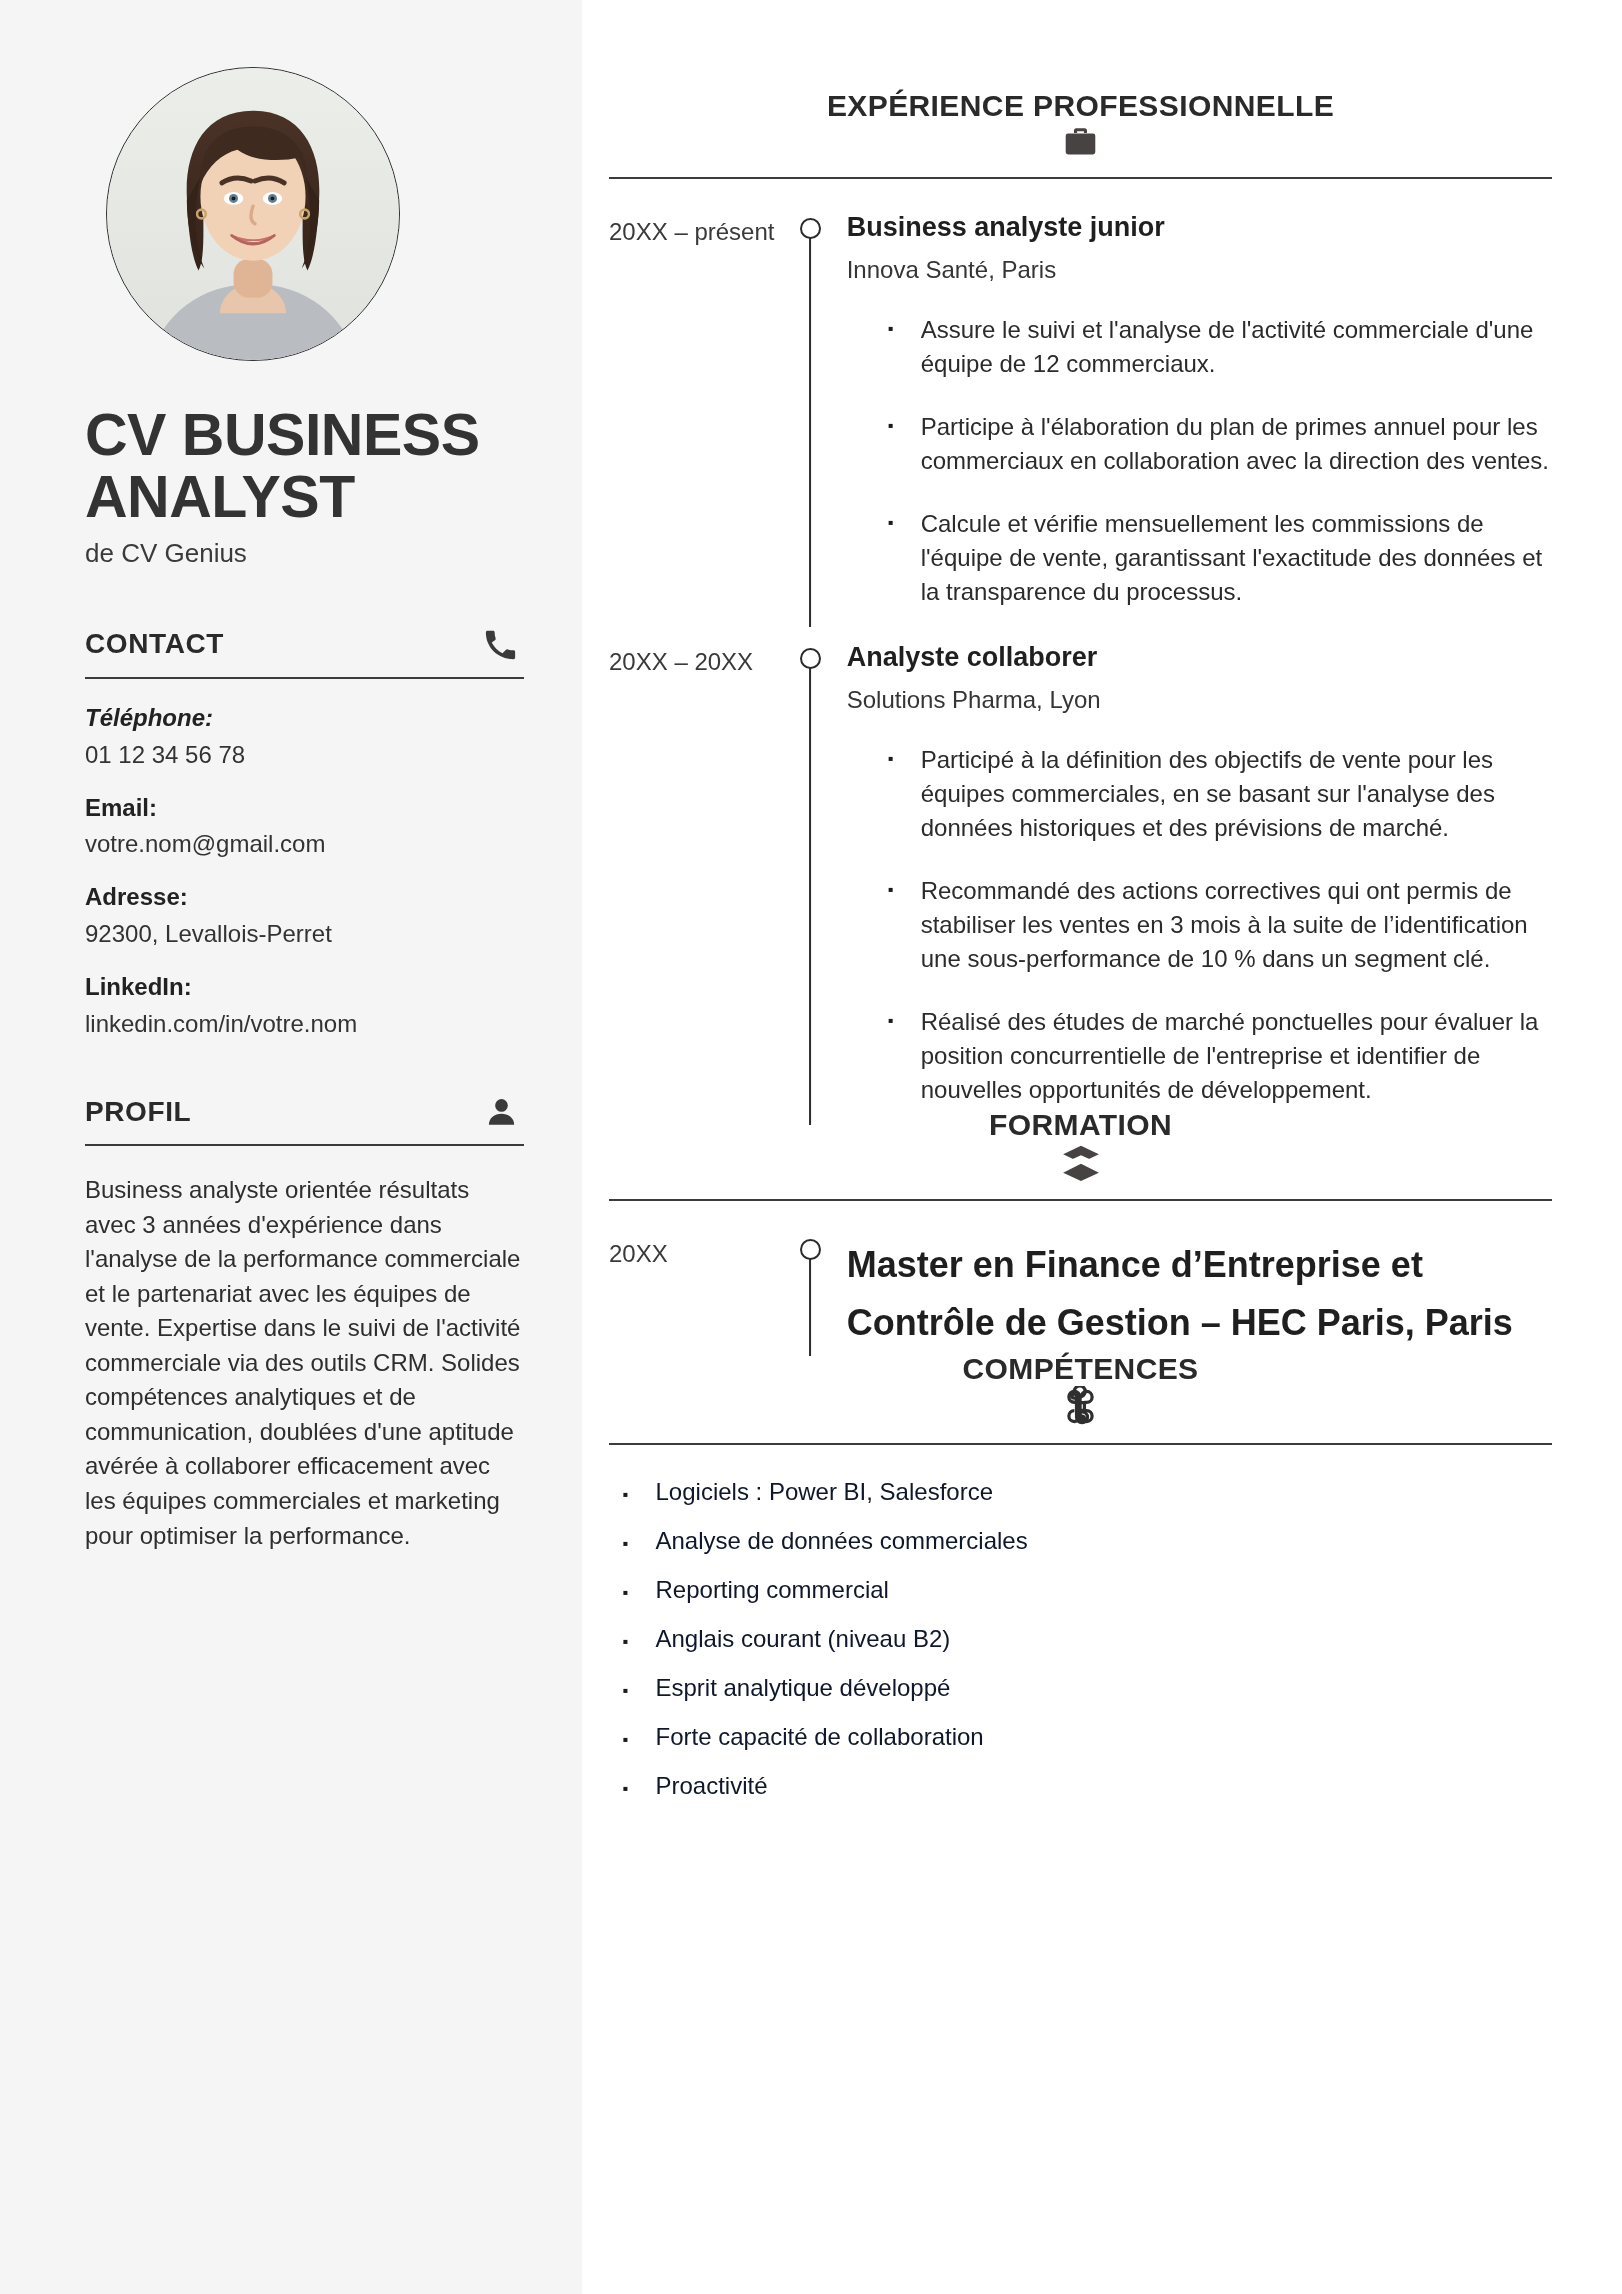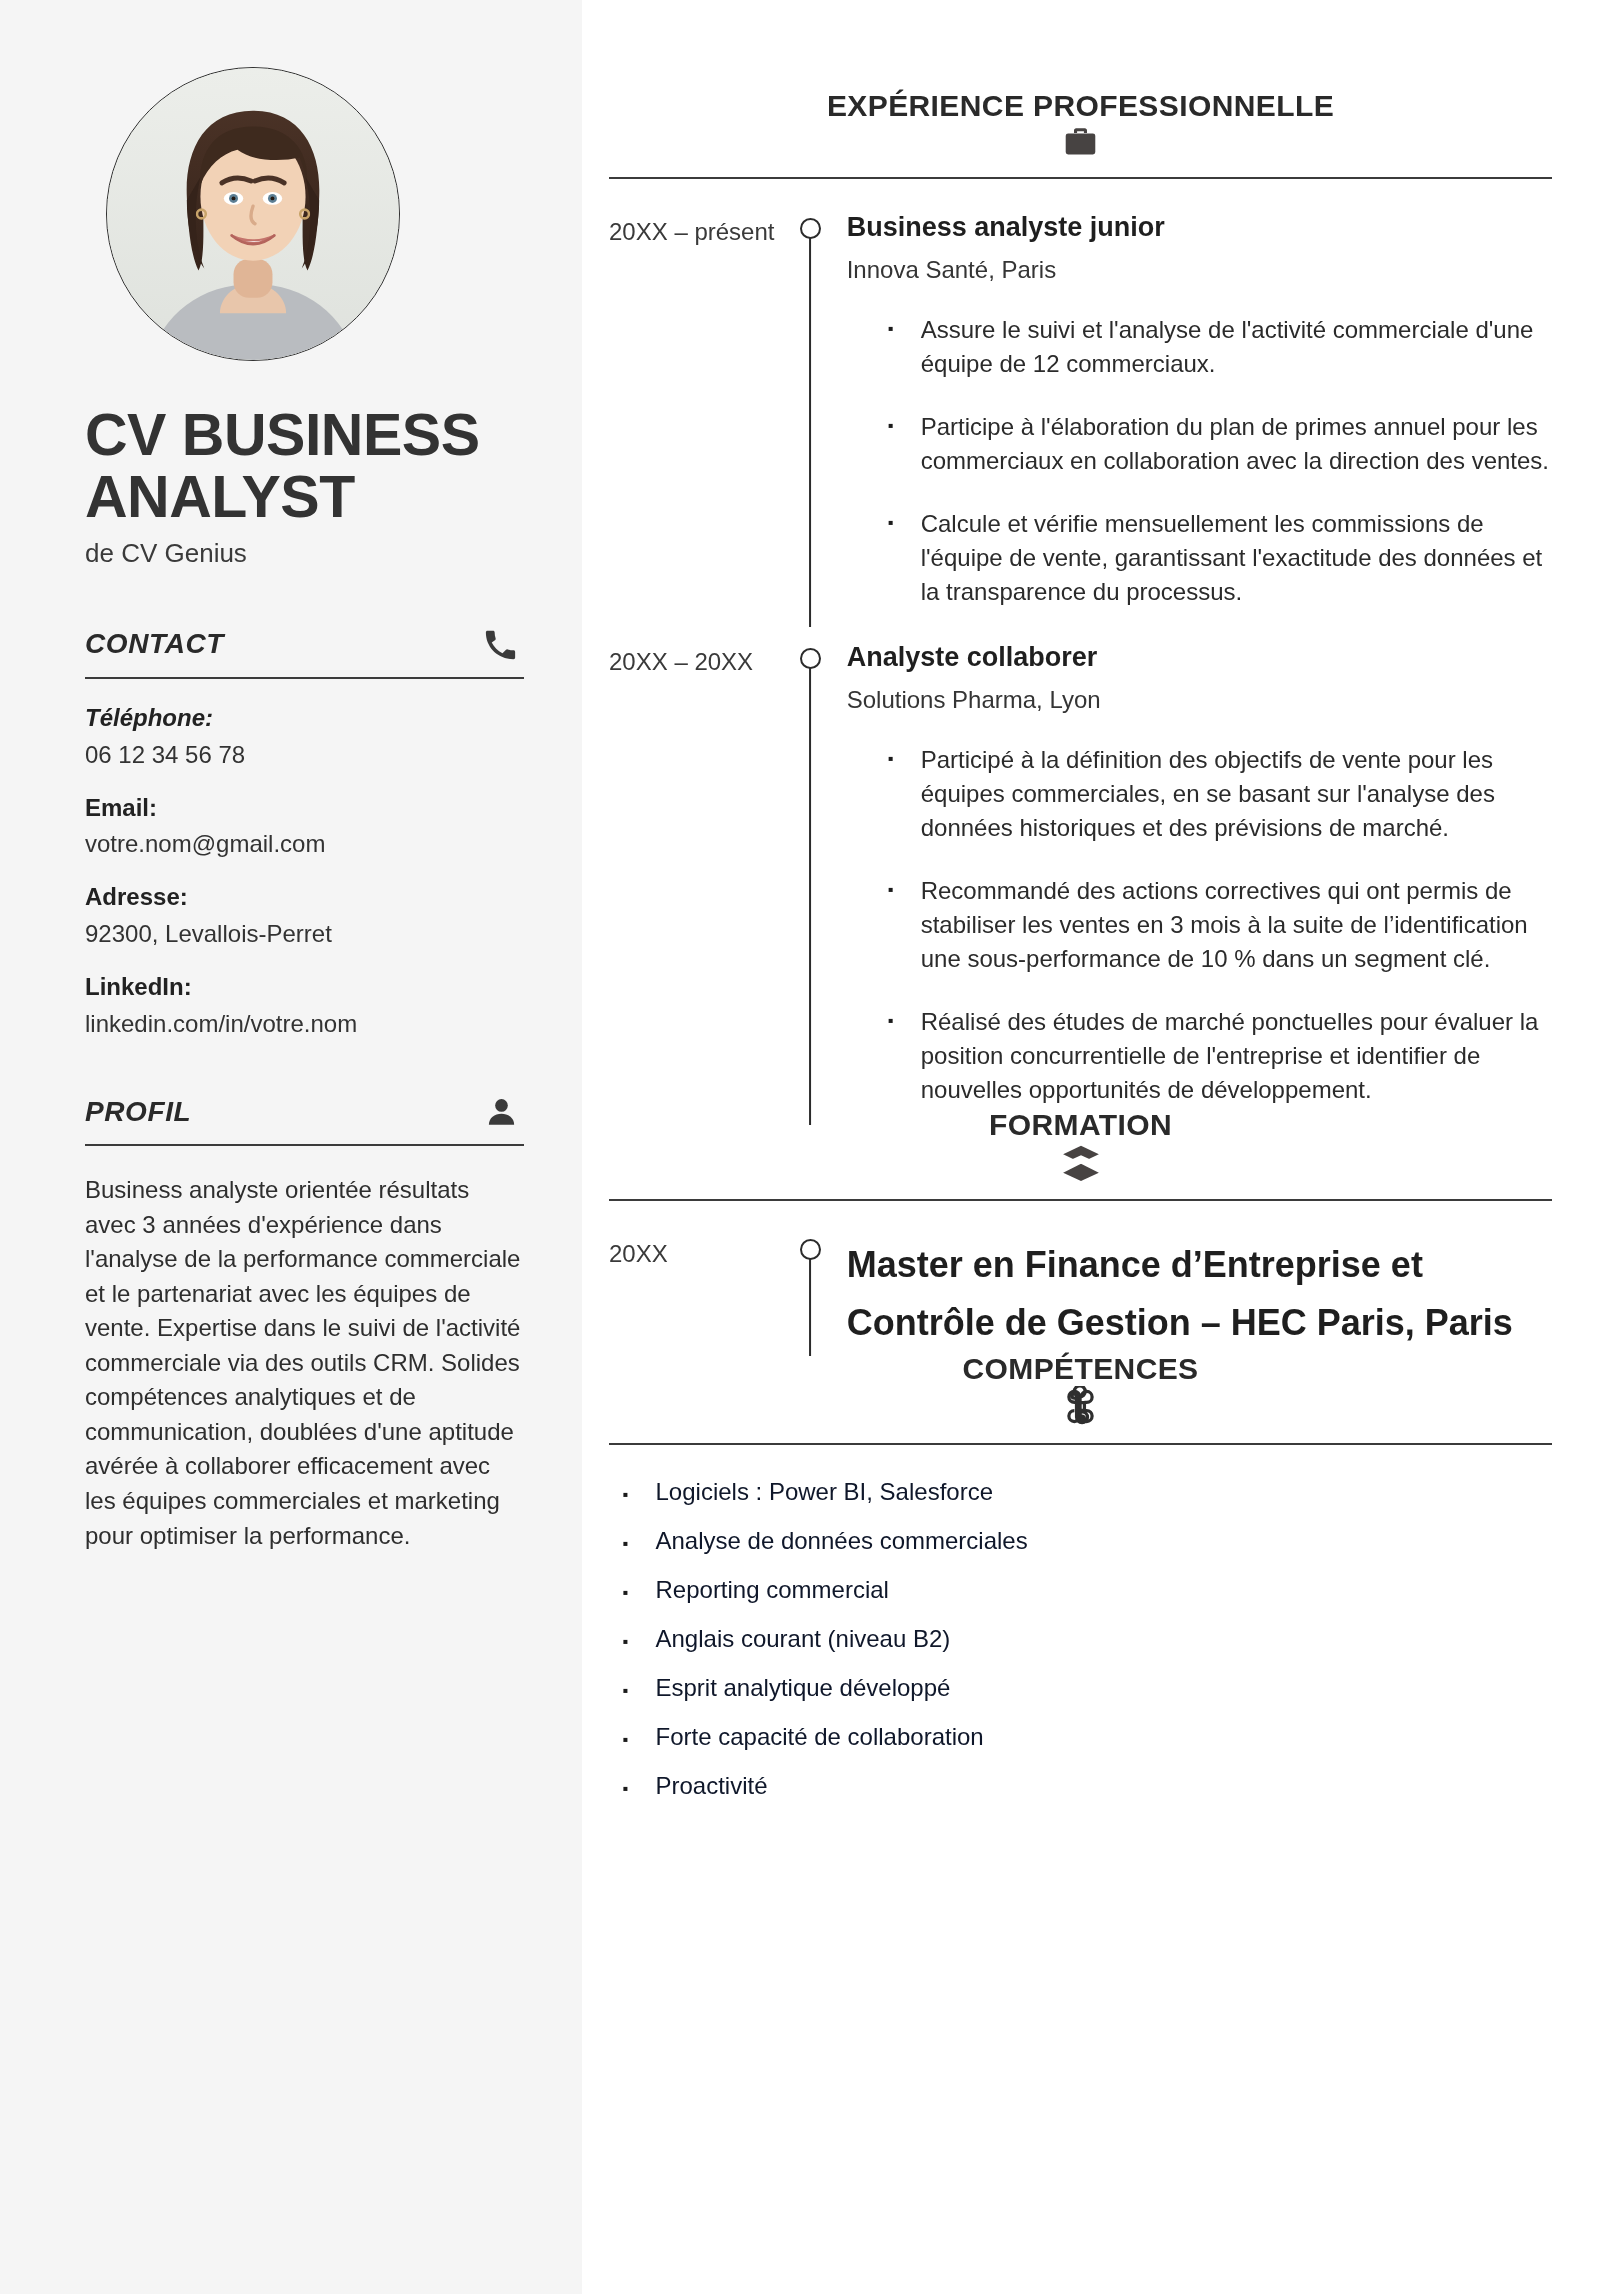--- a/index.html
+++ b/index.html
@@ -62,21 +62,20 @@
     display: flex;
     align-items: center;
     justify-content: space-between;
     padding-right: 3.9px;
   }
   .side-head {
     font-size: 28px;
     font-weight: 700;
     letter-spacing: 0.6px;
     color: #2a2a2a;
-    font-style: italic;
   }
   .side-rule {
     height: 1.9px;
     background: #3b3b3b;
     margin-top: 13.5px;
   }
 
   .contact-body { margin-top: 25px; }
   .contact-label {
     font-size: 24px;
@@ -305,21 +304,21 @@
         <span>
           <svg class="icon" width="39" height="39" viewBox="0 0 24 24">
             <path class="icon-dark2" d="M6.6 10.8c1.5 2.9 3.7 5.1 6.6 6.6l2.2-2.2c.3-.3.7-.4 1-.2 1.2.4 2.4.6 3.6.6.6 0 1 .4 1 1V20c0 .6-.4 1-1 1C10.3 21 3 13.7 3 4.6c0-.6.4-1 1-1h3.4c.6 0 1 .4 1 1 0 1.3.2 2.5.6 3.6.1.4 0 .8-.2 1.1l-2.2 1.5z"></path>
           </svg>
         </span>
       </div>
       <div class="side-rule"></div>
 
       <div class="contact-body">
         <div class="contact-label">Téléphone:</div>
-        <div class="contact-value">06 12 34 56 78</div>
+        <div class="contact-value">01 12 34 56 78</div>
 
         <div class="contact-label">Email:</div>
         <div class="contact-value">votre.nom@gmail.com</div>
 
         <div class="contact-label">Adresse:</div>
         <div class="contact-value">92300, Levallois-Perret</div>
 
         <div class="contact-label">LinkedIn:</div>
         <div class="contact-value">linkedin.com/in/votre.nom</div>
       </div>

